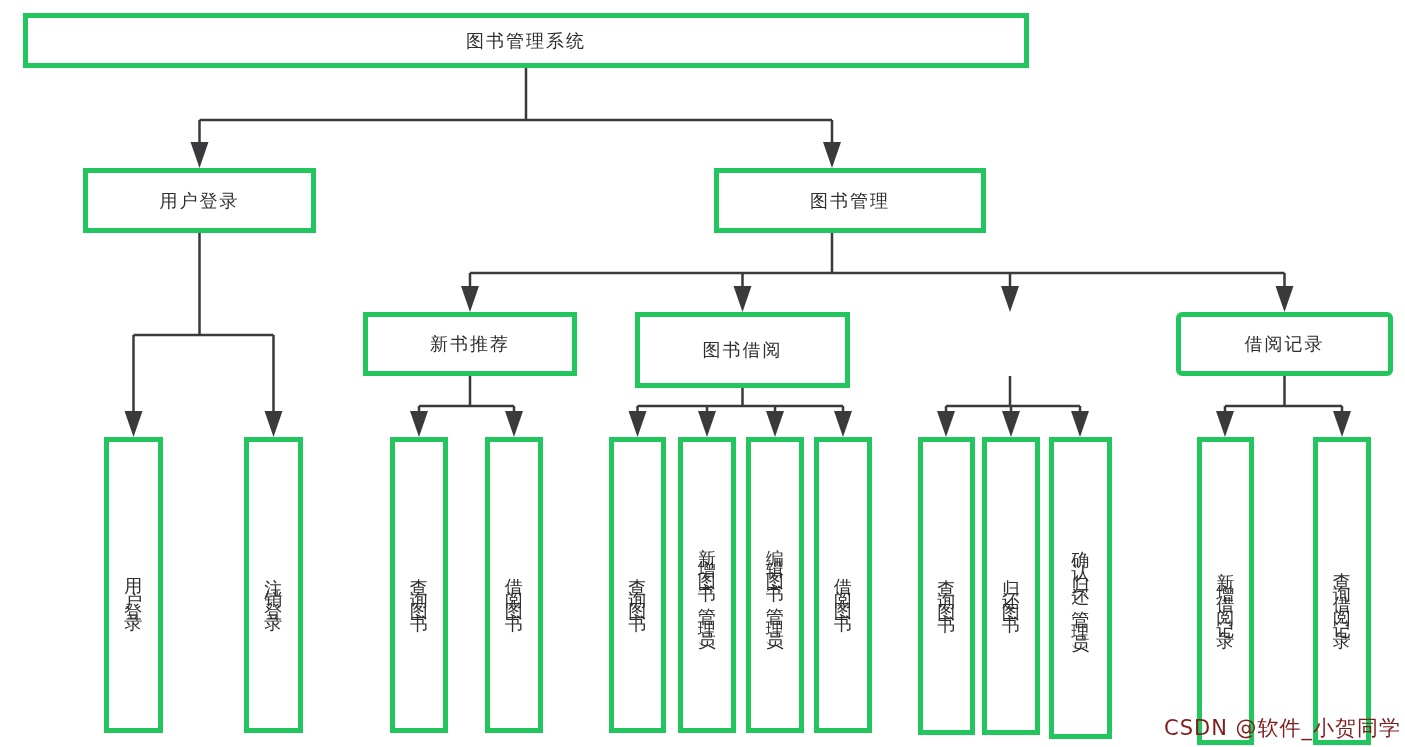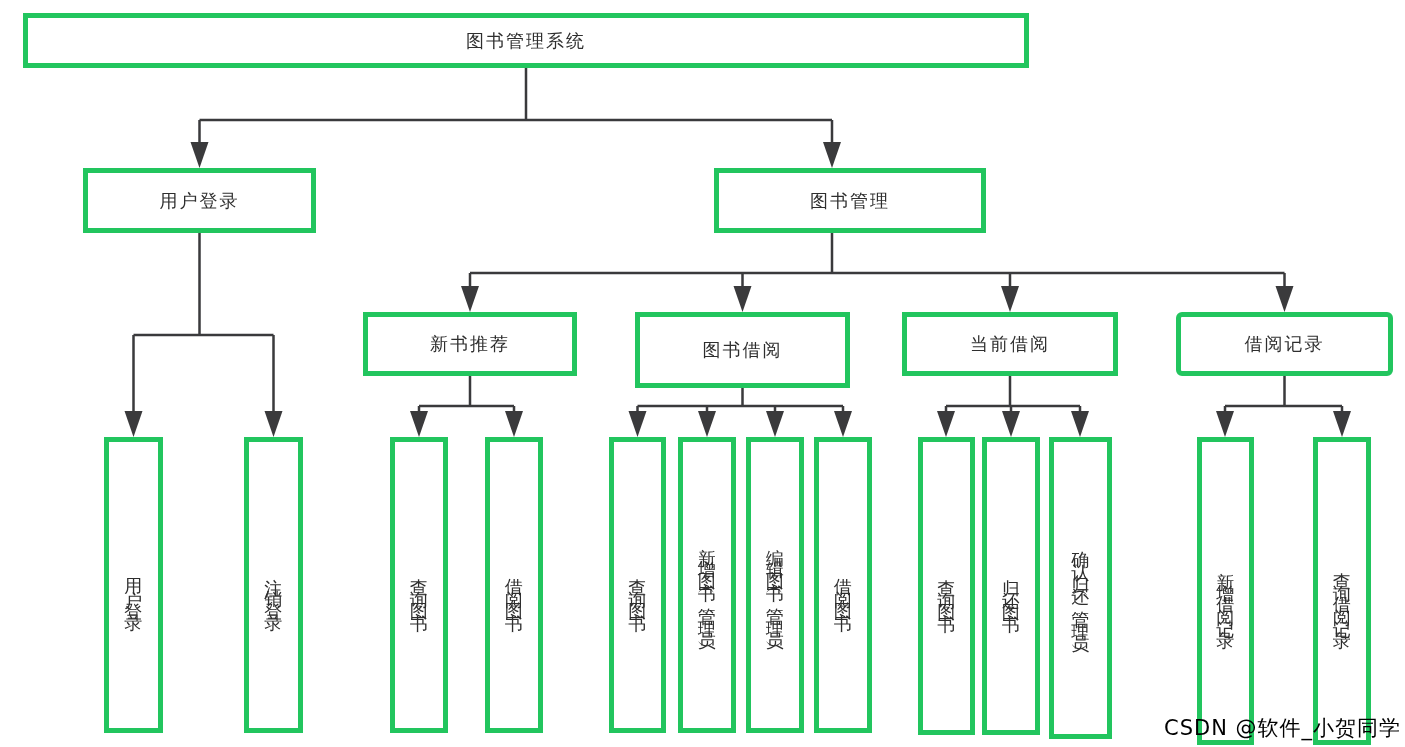--- a/index.html
+++ b/index.html
@@ -60,21 +60,21 @@
   .leaf-9  { left: 918px;  top: 437px; width: 57px; height: 298px; }
   .leaf-10 { left: 982px;  top: 437px; width: 58px; height: 298px; }
   .leaf-11 { left: 1049px; top: 437px; width: 63px; height: 302px; }
   .leaf-12 { left: 1197px; top: 437px; width: 57px; height: 308px; }
   .leaf-13 { left: 1313px; top: 437px; width: 58px; height: 308px; }
   .watermark {
     position: absolute;
     left: 1164px;
     top: 714px;
     font-size: 21px;
-    color: #000000;
+    color: #7f1d1d;
     letter-spacing: 1px;
     white-space: nowrap;
   }
 </style>
 </head>
 <body>
 
 <div class="stage">
 
   <svg class="connectors" viewBox="0 0 1405 747" xmlns="http://www.w3.org/2000/svg" fill="none" stroke="#3a3a3c" stroke-width="2.5">
@@ -127,21 +127,20 @@
     </g>
   </svg>
 
   <div class="node root-box">图书管理系统</div>
 
   <div class="node lvl2-a">用户登录</div>
   <div class="node lvl2-b">图书管理</div>
 
   <div class="node lvl3-a">新书推荐</div>
   <div class="node lvl3-b">图书借阅</div>
-  <div class="node lvl3-c">当前借阅</div>
   <div class="node lvl3-d">借阅记录</div>
 
   <div class="node leaf leaf-1">用户登录</div>
   <div class="node leaf leaf-2">注销登录</div>
   <div class="node leaf leaf-3">查询图书</div>
   <div class="node leaf leaf-4">借阅图书</div>
   <div class="node leaf leaf-5">查询图书</div>
   <div class="node leaf leaf-6">新增图书（管理员）</div>
   <div class="node leaf leaf-7">编辑图书（管理员）</div>
   <div class="node leaf leaf-8">借阅图书</div>

